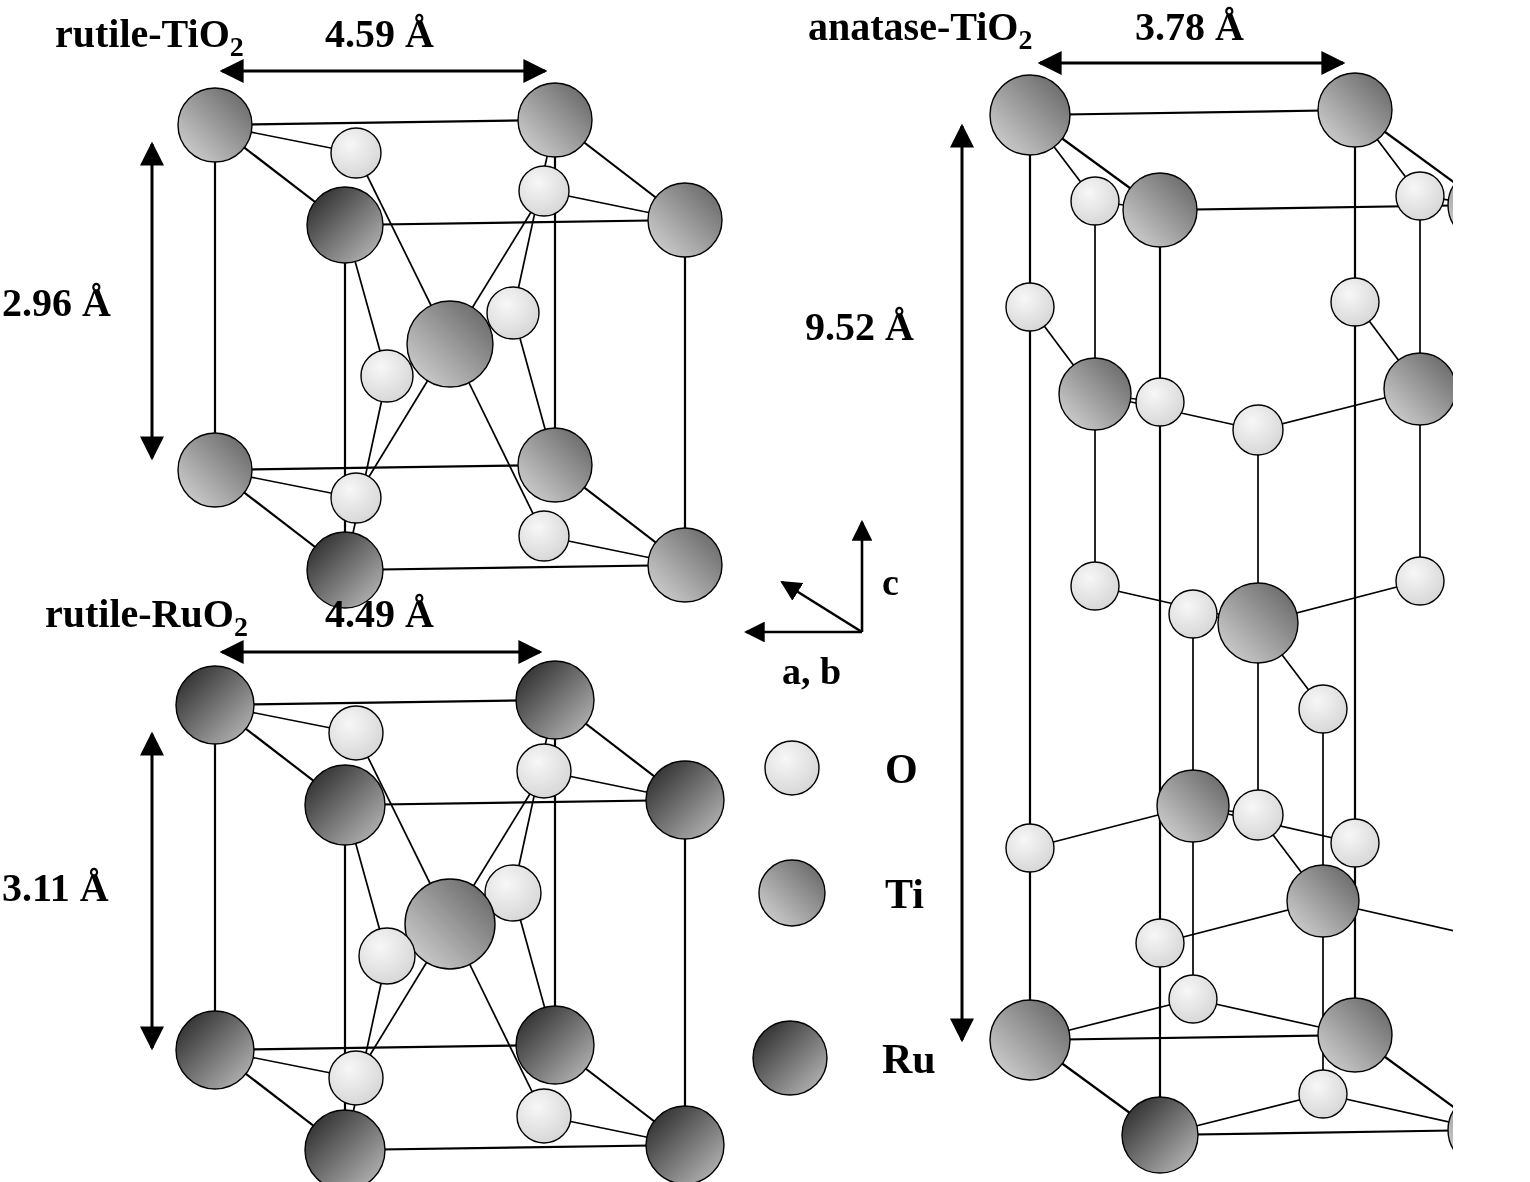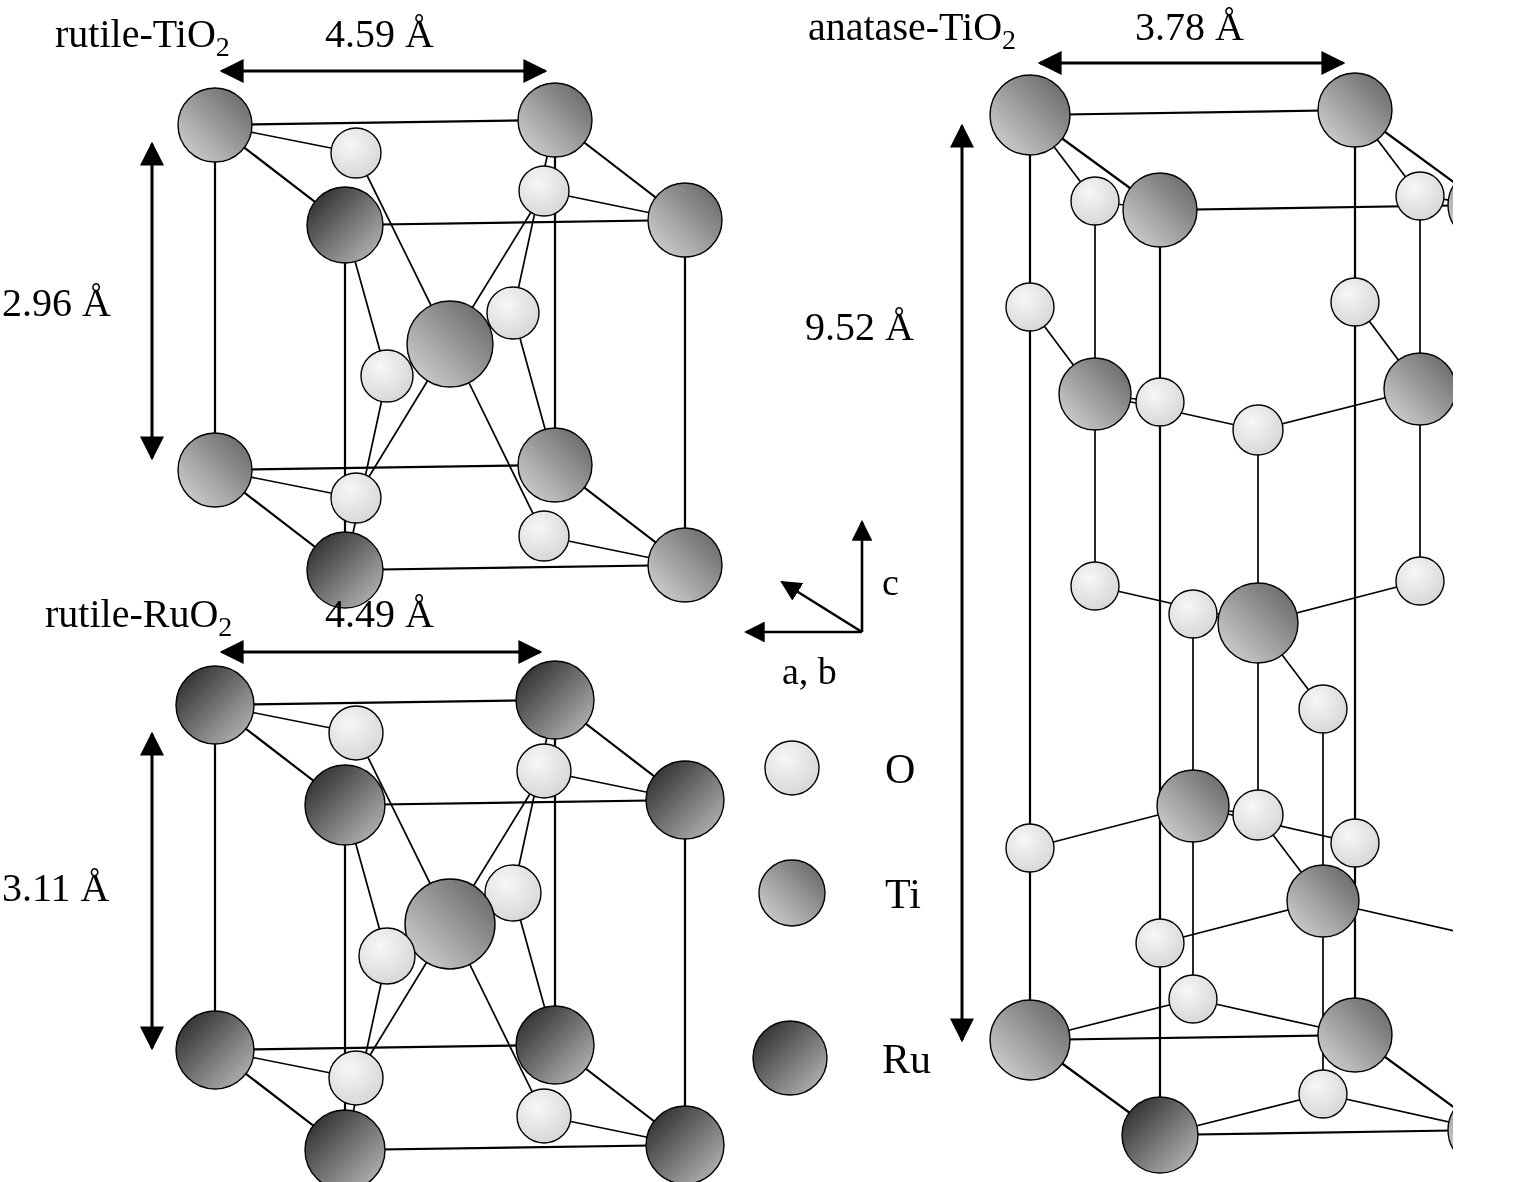--- a/index.html
+++ b/index.html
@@ -1,17 +1,17 @@
 <!DOCTYPE html>
 <html><head>
 <meta charset="utf-8">
 <style>
   html,body{margin:0;padding:0;background:#ffffff;}
   .canvas{position:relative;width:1453px;height:1182px;background:#ffffff;
-          font-family:"Liberation Serif", serif; overflow:hidden;}
+          font-family:"Liberation Serif", serif; overflow:hidden;font-weight:bold;}
   svg{position:absolute;left:0;top:0;}
   text{fill:#000;}
 </style>
 </head>
 <body>
 
 <div class="canvas">
 <svg width="1530" height="1182" viewBox="0 0 1530 1182">
   <defs>
     <radialGradient id="gO" cx="0.38" cy="0.33" r="0.8">

